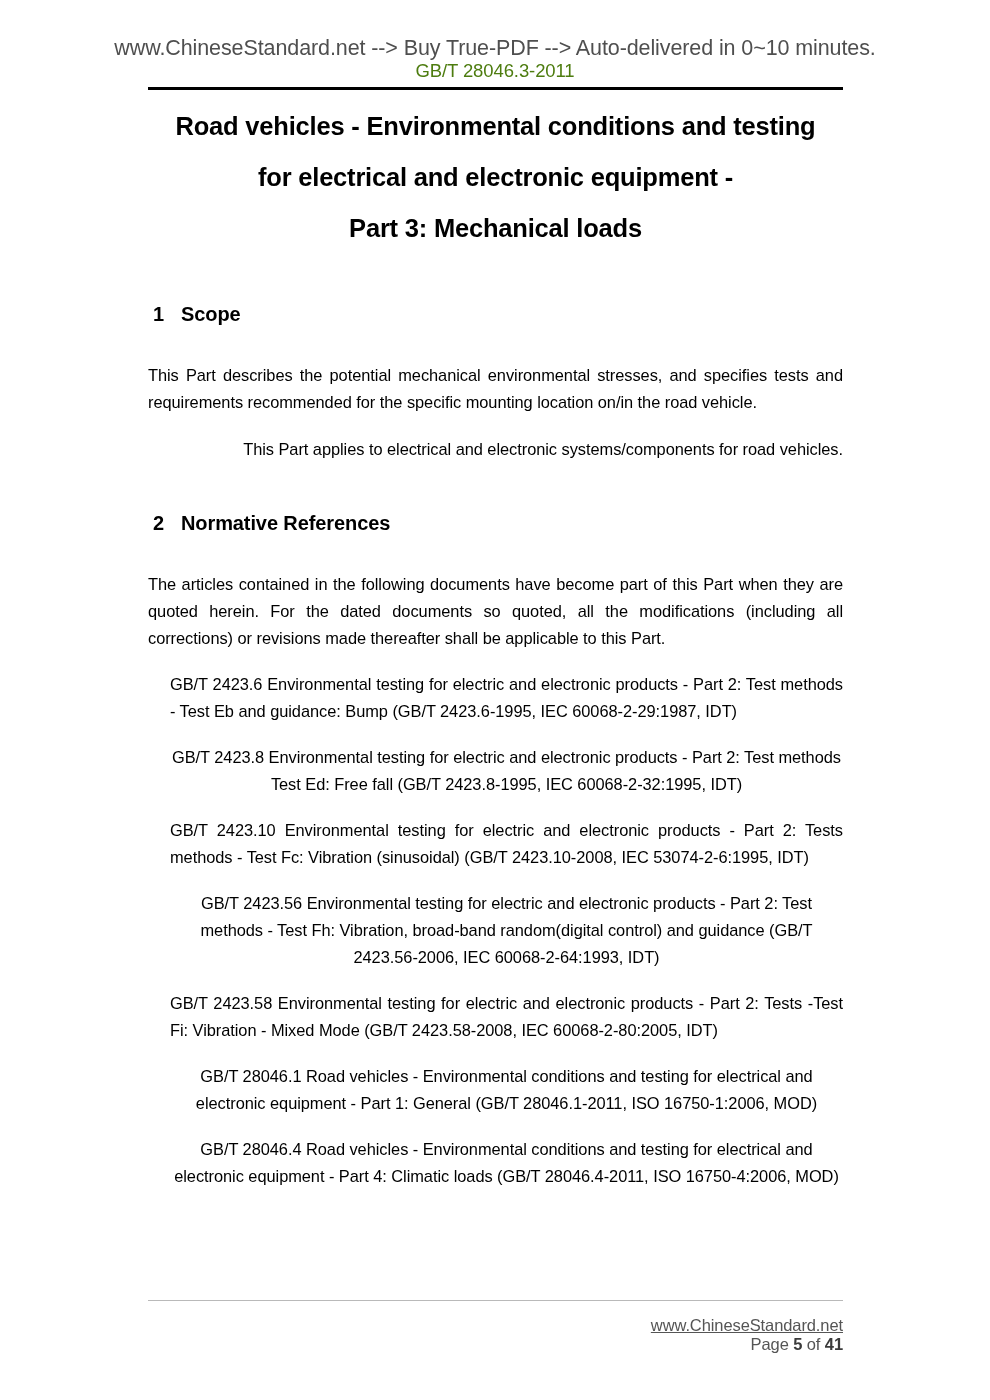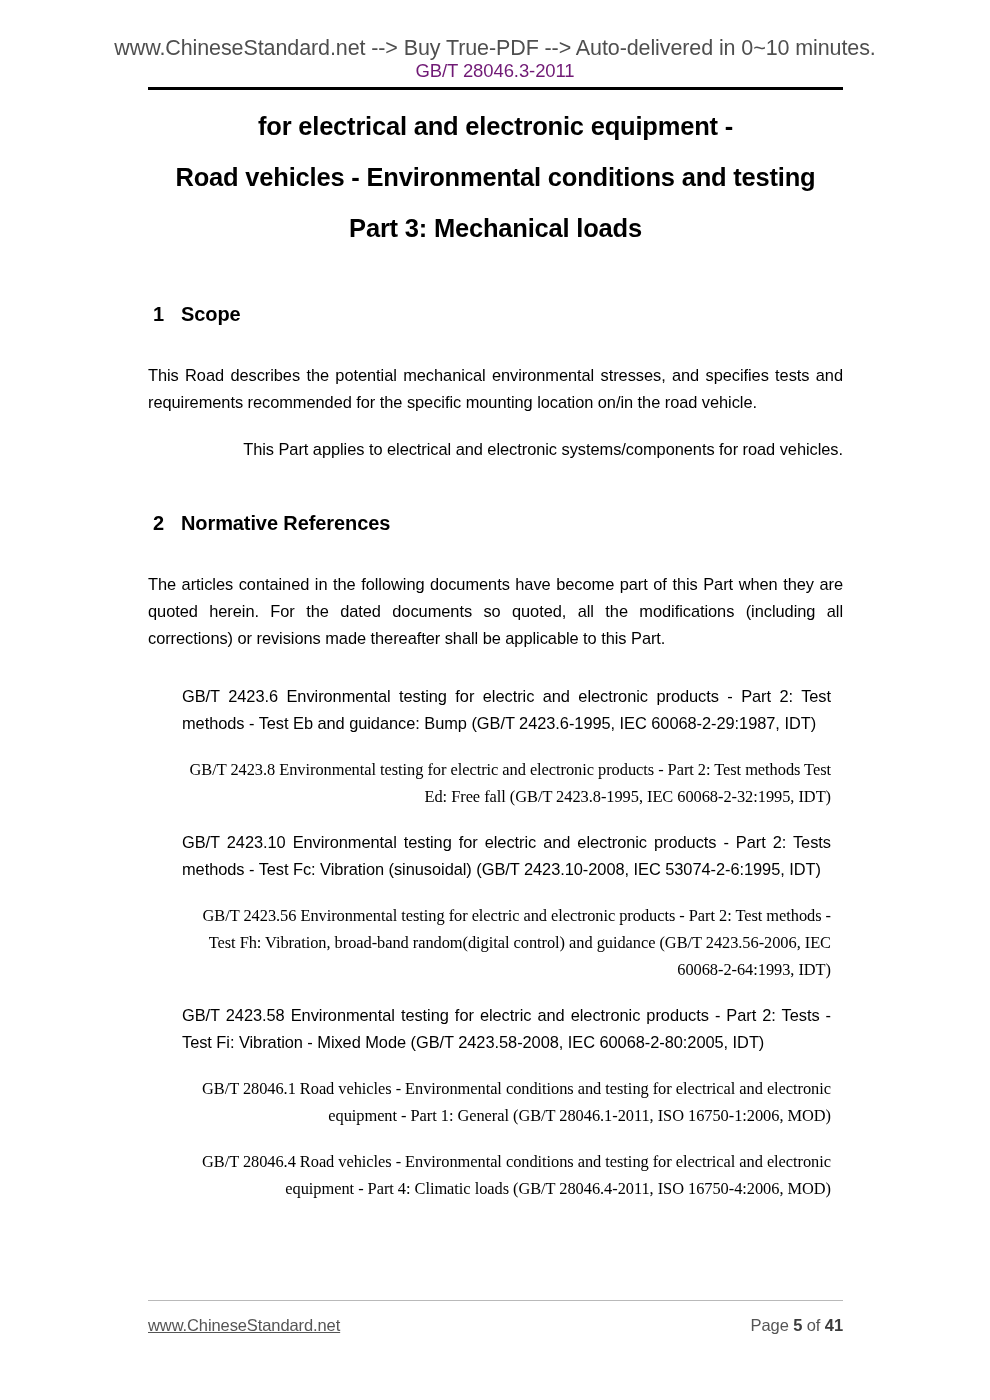--- a/index.html
+++ b/index.html
@@ -44,21 +44,21 @@
     letter-spacing: -0.1px;
     white-space: nowrap;
   }
   .doc-number {
     position: absolute;
     left: 0;
     top: 24px;
     width: 990px;
     text-align: center;
     font-size: 18.5px;
-    color: #701a75;
+    color: #4d7c0f;
     letter-spacing: -0.1px;
     white-space: nowrap;
   }
   .header-rule {
     position: absolute;
     left: 148px;
     top: 51px;
     width: 695px;
     height: 3px;
     background: #000000;
@@ -106,50 +106,51 @@
     letter-spacing: -0.05px;
   }
   p.body-text.nojust { text-align: right; }
 
   .gap-after-heading { height: 30px; }
   .gap-para { height: 20px; }
   .gap-section { height: 42px; }
   .gap-ref { height: 19px; }
 
   .ref-list {
-    margin: 12px;
+    margin: 0;
     padding: 0;
   }
   p.ref-item {
     margin: 0;
     padding-left: 22px;
     font-size: 16.4px;
     line-height: 27px;
     text-align: justify;
     letter-spacing: -0.05px;
   }
-  p.ref-item.nojust { text-align: right; font-family: Liberation Serif, serif; }
+  p.ref-item.nojust { text-align: center; }
 
   
   .footer {
     position: absolute;
     left: 148px;
     top: 1300px;
     width: 695px;
   }
   .footer-rule {
     width: 695px;
     height: 1px;
     background: #b9b9b9;
   }
   .footer-row {
     margin-top: 15px;
     display: flex;
     align-items: flex-end;
     justify-content: space-between;
+    flex-direction: column;
   }
   .footer-link {
     font-size: 16.5px;
     color: #555555;
     text-decoration: underline;
     letter-spacing: -0.1px;
     cursor: pointer;
   }
   .footer-page {
     font-size: 16.5px;
@@ -165,32 +166,32 @@
 
 <div class="page">
 
   <div class="header">
     <div class="watermark">www.ChineseStandard.net --&gt; Buy True-PDF --&gt; Auto-delivered in 0~10 minutes.</div>
     <div class="doc-number">GB/T 28046.3-2011</div>
     <div class="header-rule"></div>
   </div>
 
   <div class="title-block">
+    <div class="title-line">Road vehicles - Environmental conditions and testing</div>
     <div class="title-line">for electrical and electronic equipment -</div>
-    <div class="title-line">Road vehicles - Environmental conditions and testing</div>
     <div class="title-line">Part 3: Mechanical loads</div>
   </div>
 
   <div class="content">
 
     <h2 class="section-heading">
       <span class="num">1</span><span>Scope</span>
     </h2>
     <div class="gap-after-heading"></div>
-    <p class="body-text">This Road describes the potential mechanical environmental stresses, and specifies tests and requirements recommended for the specific mounting location on/in the road vehicle.</p>
+    <p class="body-text">This Part describes the potential mechanical environmental stresses, and specifies tests and requirements recommended for the specific mounting location on/in the road vehicle.</p>
     <div class="gap-para"></div>
     <p class="body-text nojust">This Part applies to electrical and electronic systems/components for road vehicles.</p>
 
     <div class="gap-section"></div>
 
     <h2 class="section-heading">
       <span class="num">2</span><span>Normative References</span>
     </h2>
     <div class="gap-after-heading"></div>
     <p class="body-text">The articles contained in the following documents have become part of this Part when they are quoted herein. For the dated documents so quoted, all the modifications (including all corrections) or revisions made thereafter shall be applicable to this Part.</p>

